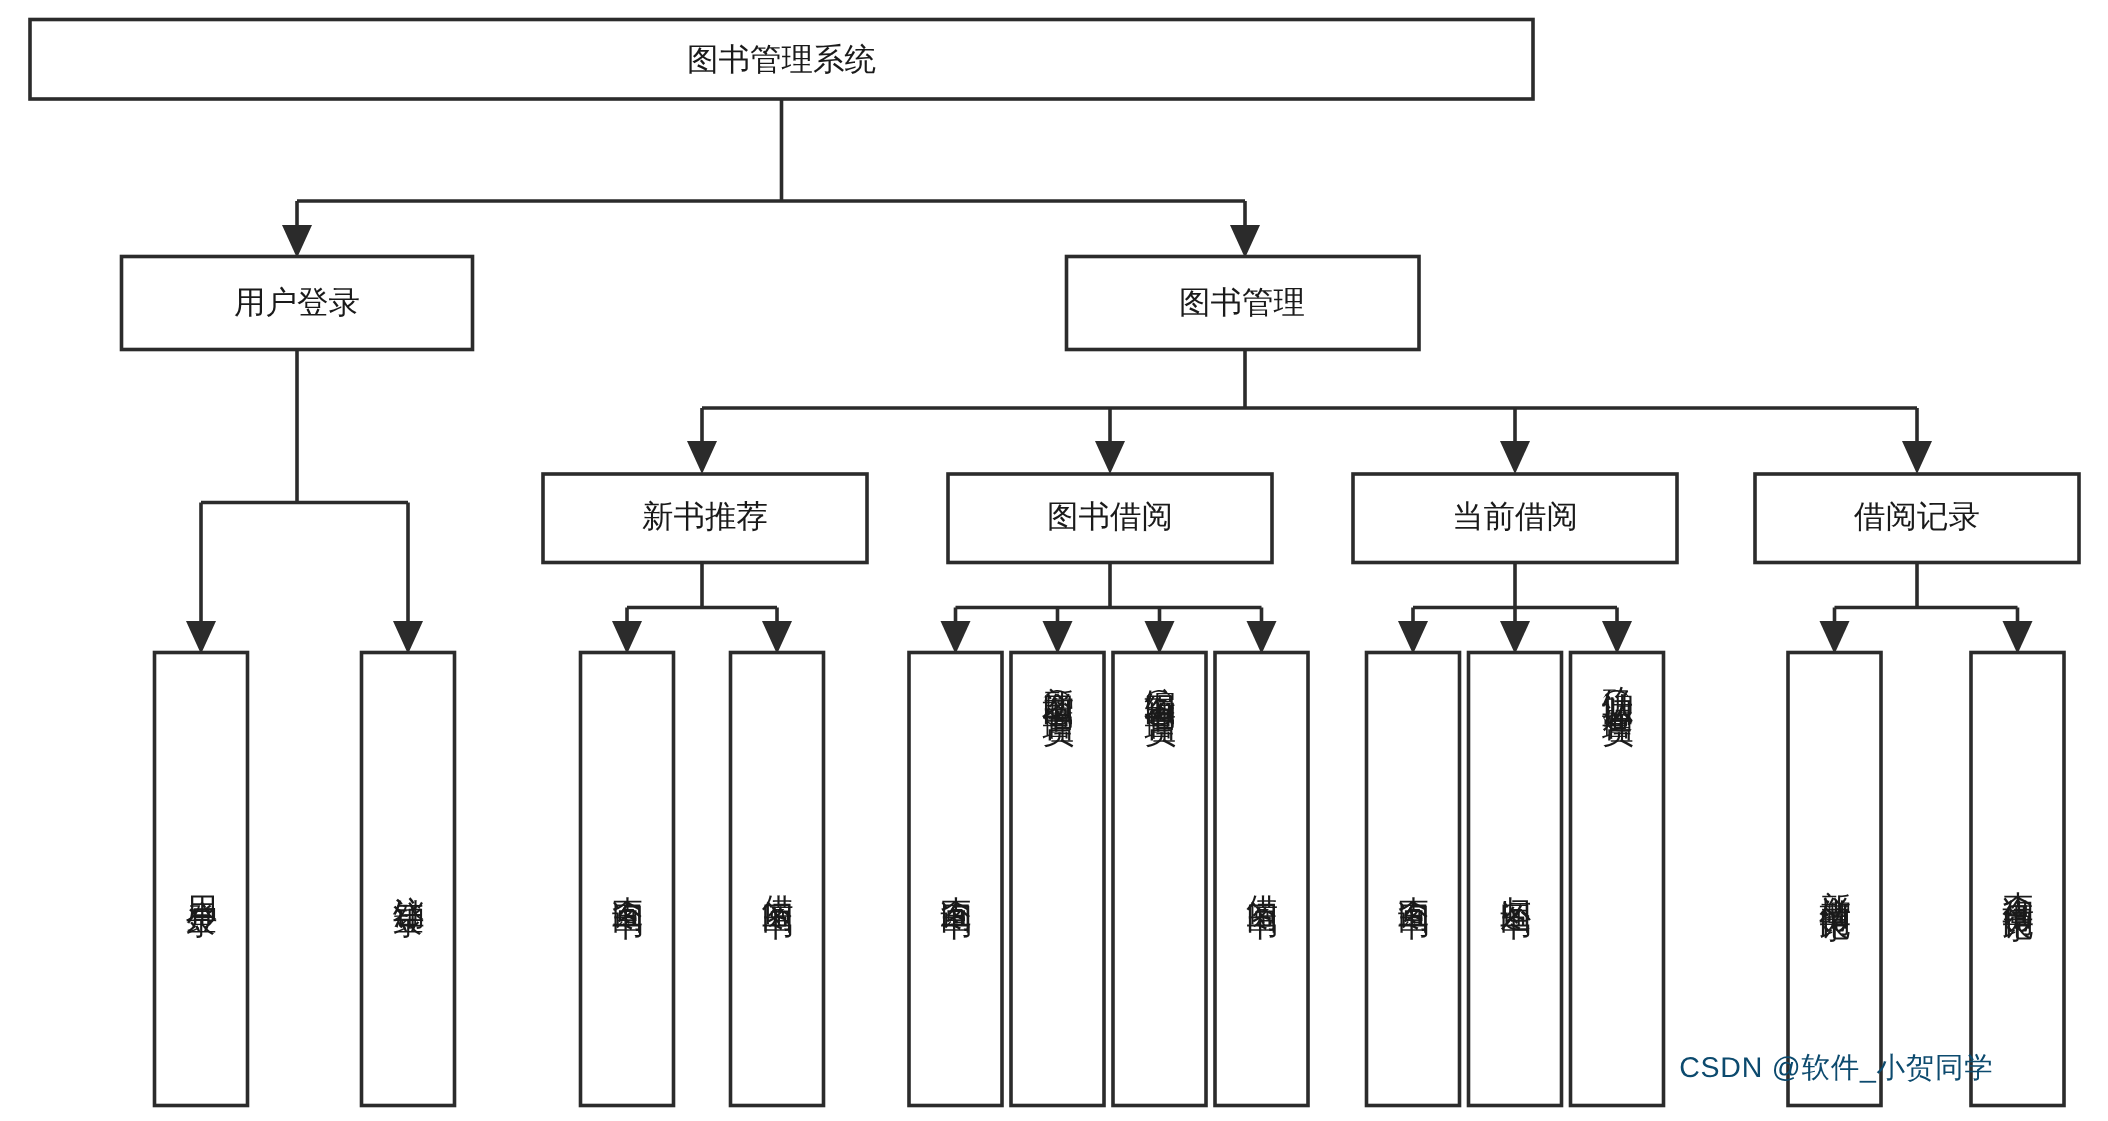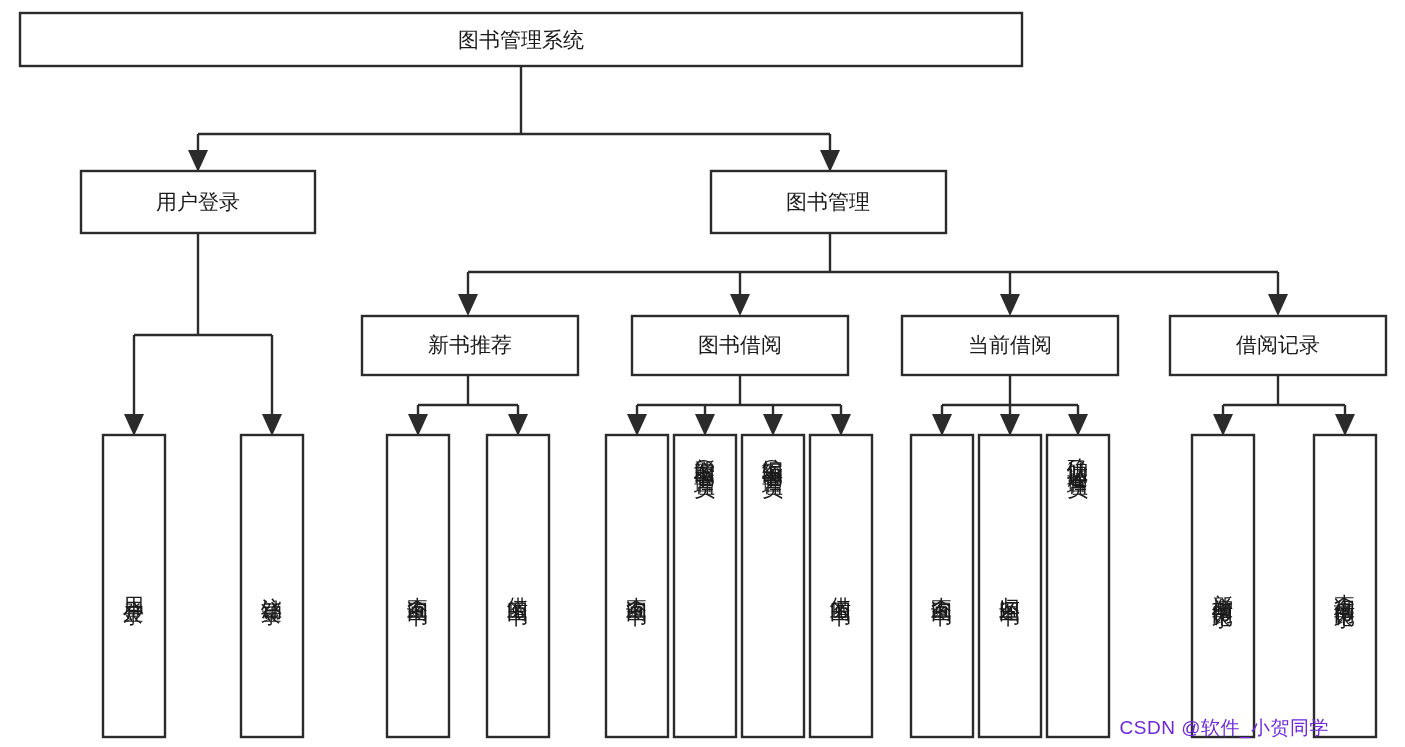--- a/index.html
+++ b/index.html
@@ -62,24 +62,24 @@
     font-family: "Liberation Sans", "DejaVu Sans", sans-serif;
     font-size: 21px;
     line-height: 1;
     color: #1a1a1a;
     letter-spacing: 3px;
     white-space: nowrap;
   }
   #watermark {
     position: absolute;
     right: 8px;
-    bottom: 6px;
+    bottom: 22px;
     font-family: "Liberation Sans", "DejaVu Sans", sans-serif;
     font-size: 19px;
-    color: #6d28d9;
+    color: #0c4a6e;
     white-space: nowrap;
     letter-spacing: 0.5px;
   }
 </style>
 </head>
 <body>
 
 <div id="diagram-root">
 
   <svg id="flow-svg" viewBox="0 0 1405 747">

